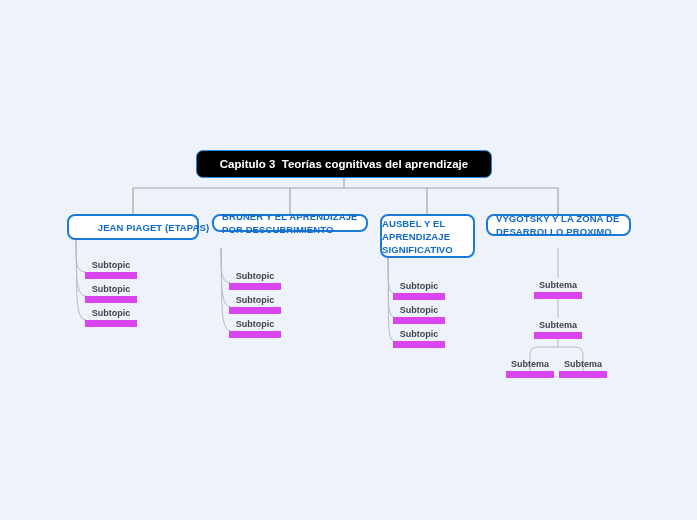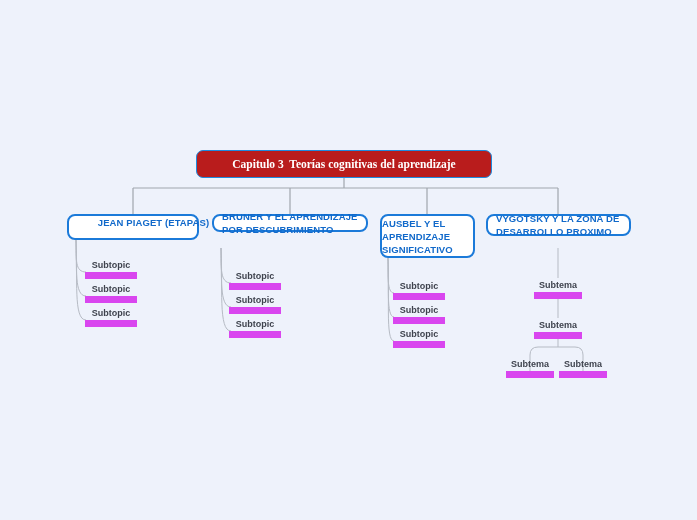--- a/index.html
+++ b/index.html
@@ -19,46 +19,45 @@
     left:0;top:0;
     width:697px;height:520px;
     pointer-events:none;
   }
   .trunk{stroke:#a0a5ae;stroke-width:1.2;fill:none;}
   .curve{stroke:#b6bbc4;stroke-width:1;fill:none;}
   .root-node{
     position:absolute;
     left:196px;top:150px;
     width:296px;height:28px;
-    background:#b91c1c;
+    background:#000000;
     border:1px solid #1f8add;
     border-radius:7px;
     box-sizing:border-box;
     display:flex;align-items:center;justify-content:center;
     color:#ffffff;
     font-size:11.5px;
     font-weight:bold;
     white-space:pre;
     cursor:default;
-    font-family:Liberation Serif, serif;
   }
   .topic-node{
     position:absolute;
     background:#ffffff;
     border:2px solid #1b7ad9;
     border-radius:8px;
     box-sizing:border-box;
     color:#1169ca;
     font-size:9.5px;
     font-weight:bold;
     line-height:13px;
     letter-spacing:0.1px;
   }
   .topic-center{
-    display:flex;align-items:flex-start;justify-content:center;
+    display:flex;align-items:center;justify-content:center;
     white-space:nowrap;
     padding-left:41px;
   }
   .topic-left{
     display:flex;align-items:center;
   }
   .node-piaget{left:67px;top:214px;width:132px;height:26px;}
   .node-bruner{left:212px;top:214px;width:156px;height:18px;padding:2px 8px;}
   .node-ausbel{left:380px;top:214px;width:95px;height:44px;padding:2px 0;}
   .node-vygotsky{left:486px;top:214px;width:145px;height:22px;padding:2px 8px;}

